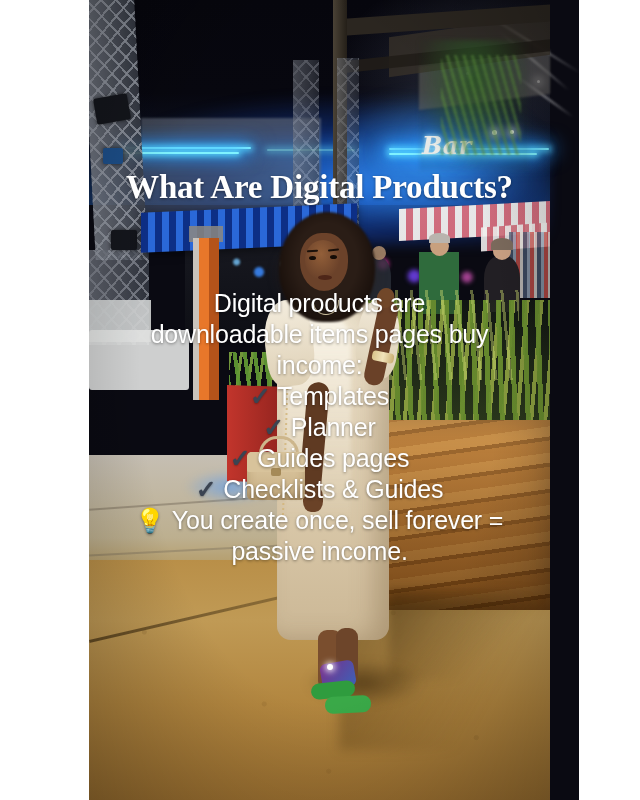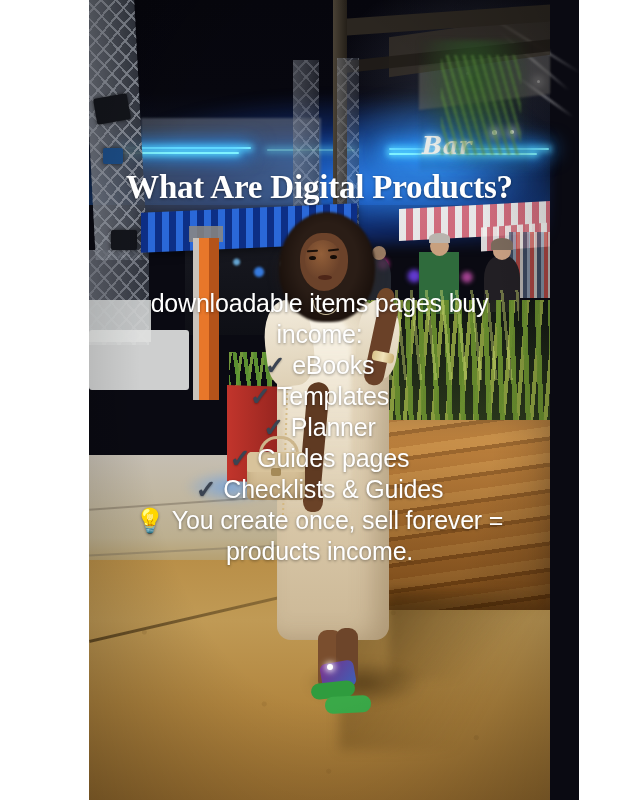--- a/index.html
+++ b/index.html
@@ -413,28 +413,28 @@
     <div class="layer toe"></div>
     <div class="layer sandal2"></div>
 
     <div class="layer vignette"></div>
 
     <div id="overlay">
 
       <div class="title">What Are Digital Products?</div>
 
       <div class="body-block">
+        <span class="ln">Digital products are</span>
         <span class="ln">downloadable items pages buy</span>
         <span class="ln">income:</span>
 
-        <span class="ln"><span class="check">✓</span> <span>eBooks</span></span>
         <span class="ln"><span class="check">✓</span> <span>Templates</span></span>
         <span class="ln"><span class="check">✓</span> <span>Planner</span></span>
         <span class="ln"><span class="check">✓</span> <span>Guides pages</span></span>
         <span class="ln"><span class="check">✓</span> <span>Checklists &amp; Guides</span></span>
 
         <span class="ln"><span class="bulb">💡</span> <span>You create once, sell forever =</span></span>
-        <span class="ln">products income.</span>
+        <span class="ln">passive income.</span>
       </div>
 
     </div>
   </div>
 </div>
 
 </body></html>

